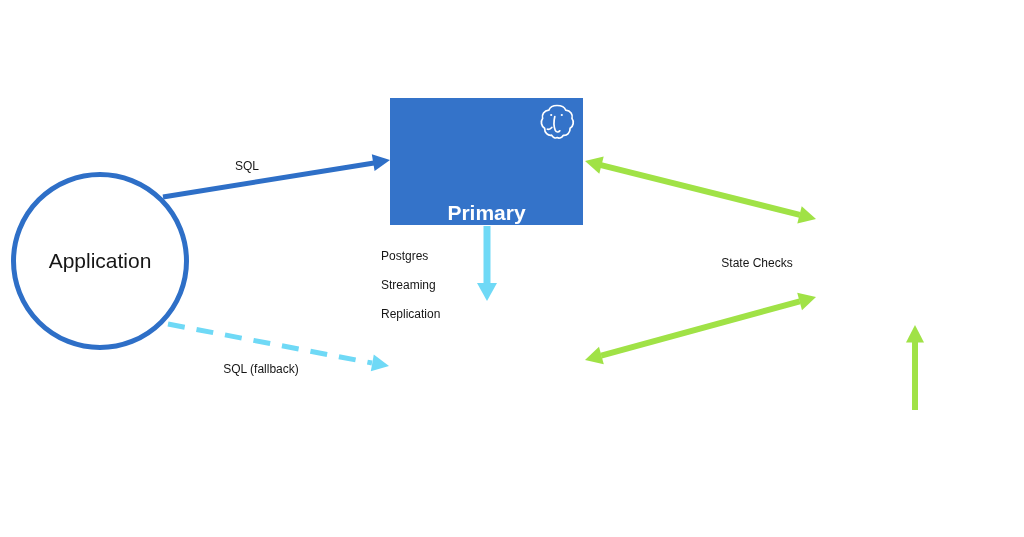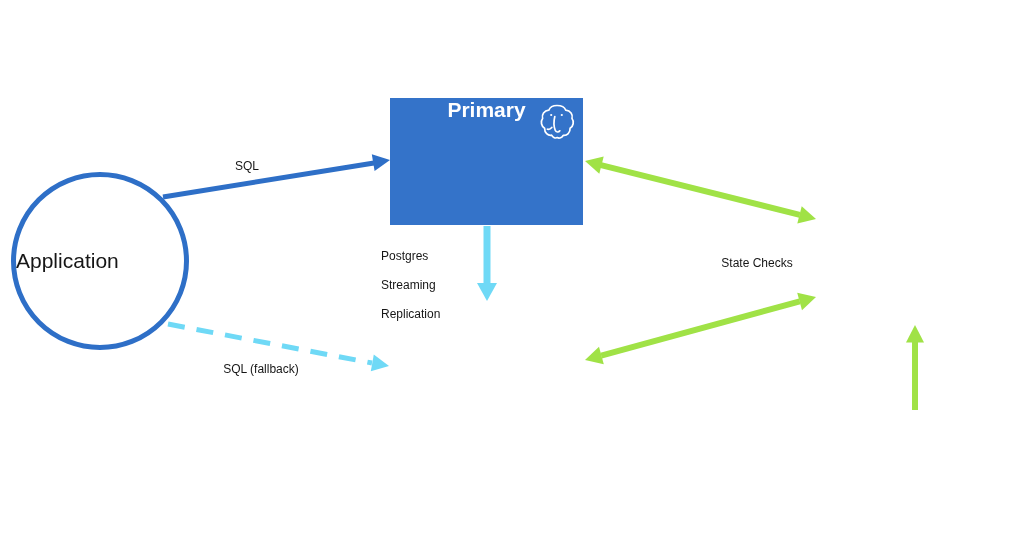--- a/index.html
+++ b/index.html
@@ -23,21 +23,21 @@
   .cyan-dash  { stroke: var(--cyan);  stroke-width: 5; stroke-dasharray: 17 12; }
   .cyan-line  { stroke: var(--cyan);  stroke-width: 7; }
   .green-line { stroke: var(--green); stroke-width: 6; }
   .blue-head  { fill: var(--blue);  stroke: none; }
   .cyan-head  { fill: var(--cyan);  stroke: none; }
   .green-head { fill: var(--green); stroke: none; }
 
   .node-box {
     position: absolute;
     display: flex;
-    align-items: flex-start;
+    align-items: flex-end;
     justify-content: center;
     font-weight: bold;
     font-size: 21px;
   }
   #primary-box {
     left: 390px; top: 98px; width: 193px; height: 127px;
     background: var(--primary-fill);
     color: #ffffff;
   }
   #secondary-box {
@@ -52,20 +52,21 @@
   }
   #application-circle {
     position: absolute;
     left: 11px; top: 172px;
     width: 168px; height: 168px;
     border: 5px solid var(--blue);
     border-radius: 50%;
     background: #ffffff;
     display: flex;
     align-items: center;
+    justify-content: center;
     font-size: 21px;
     color: #161616;
   }
   .pg-icon {
     position: absolute;
     top: 5px; right: 6px;
     width: 40px; height: 38px;
   }
   .edge-label {
     position: absolute;

